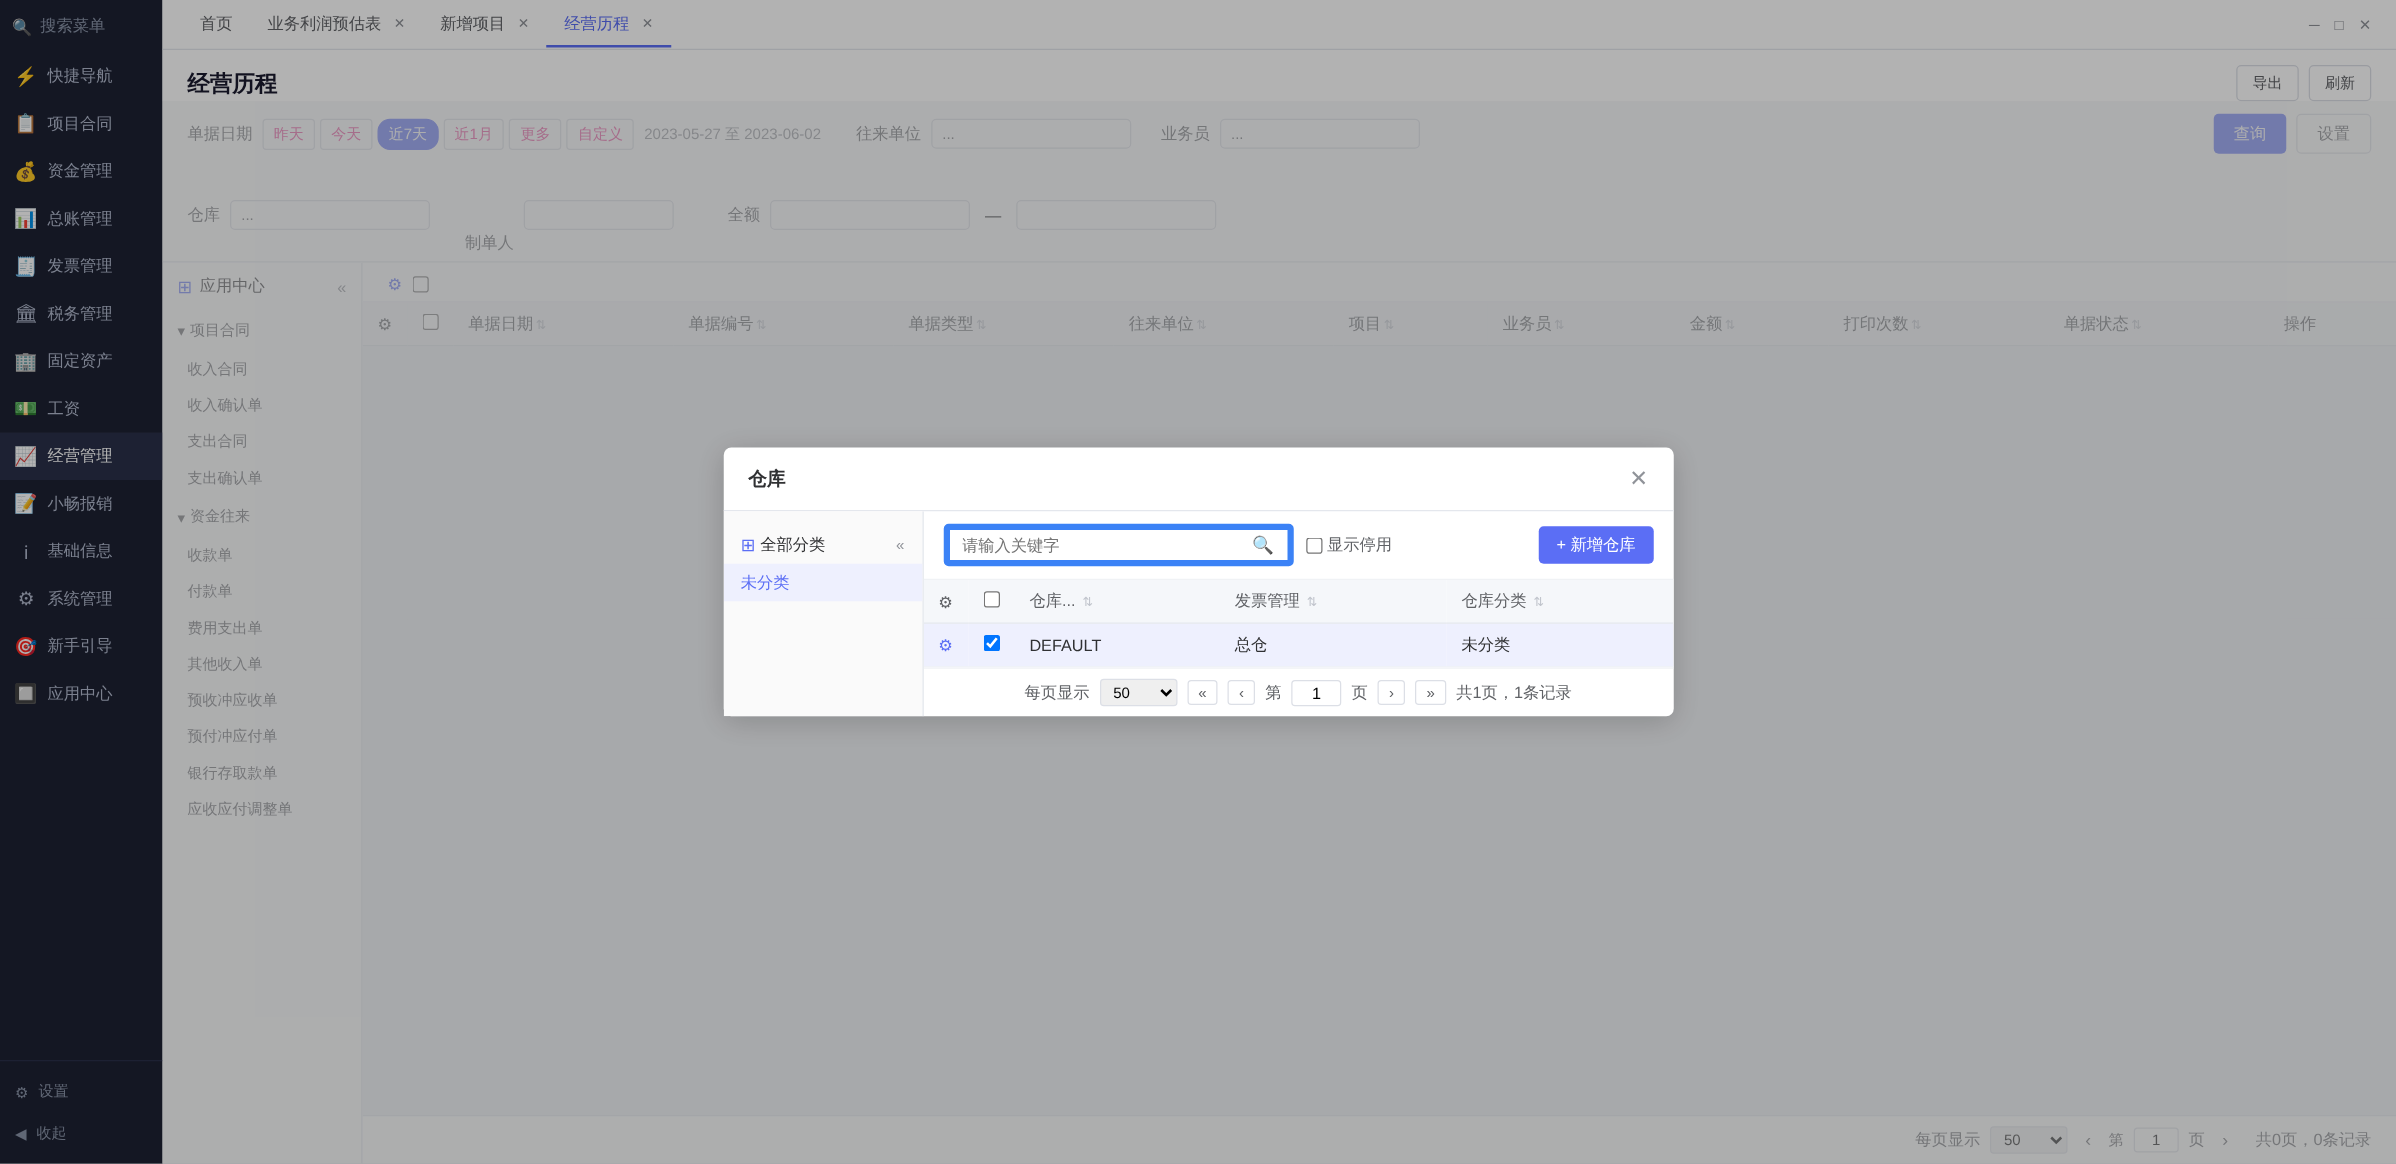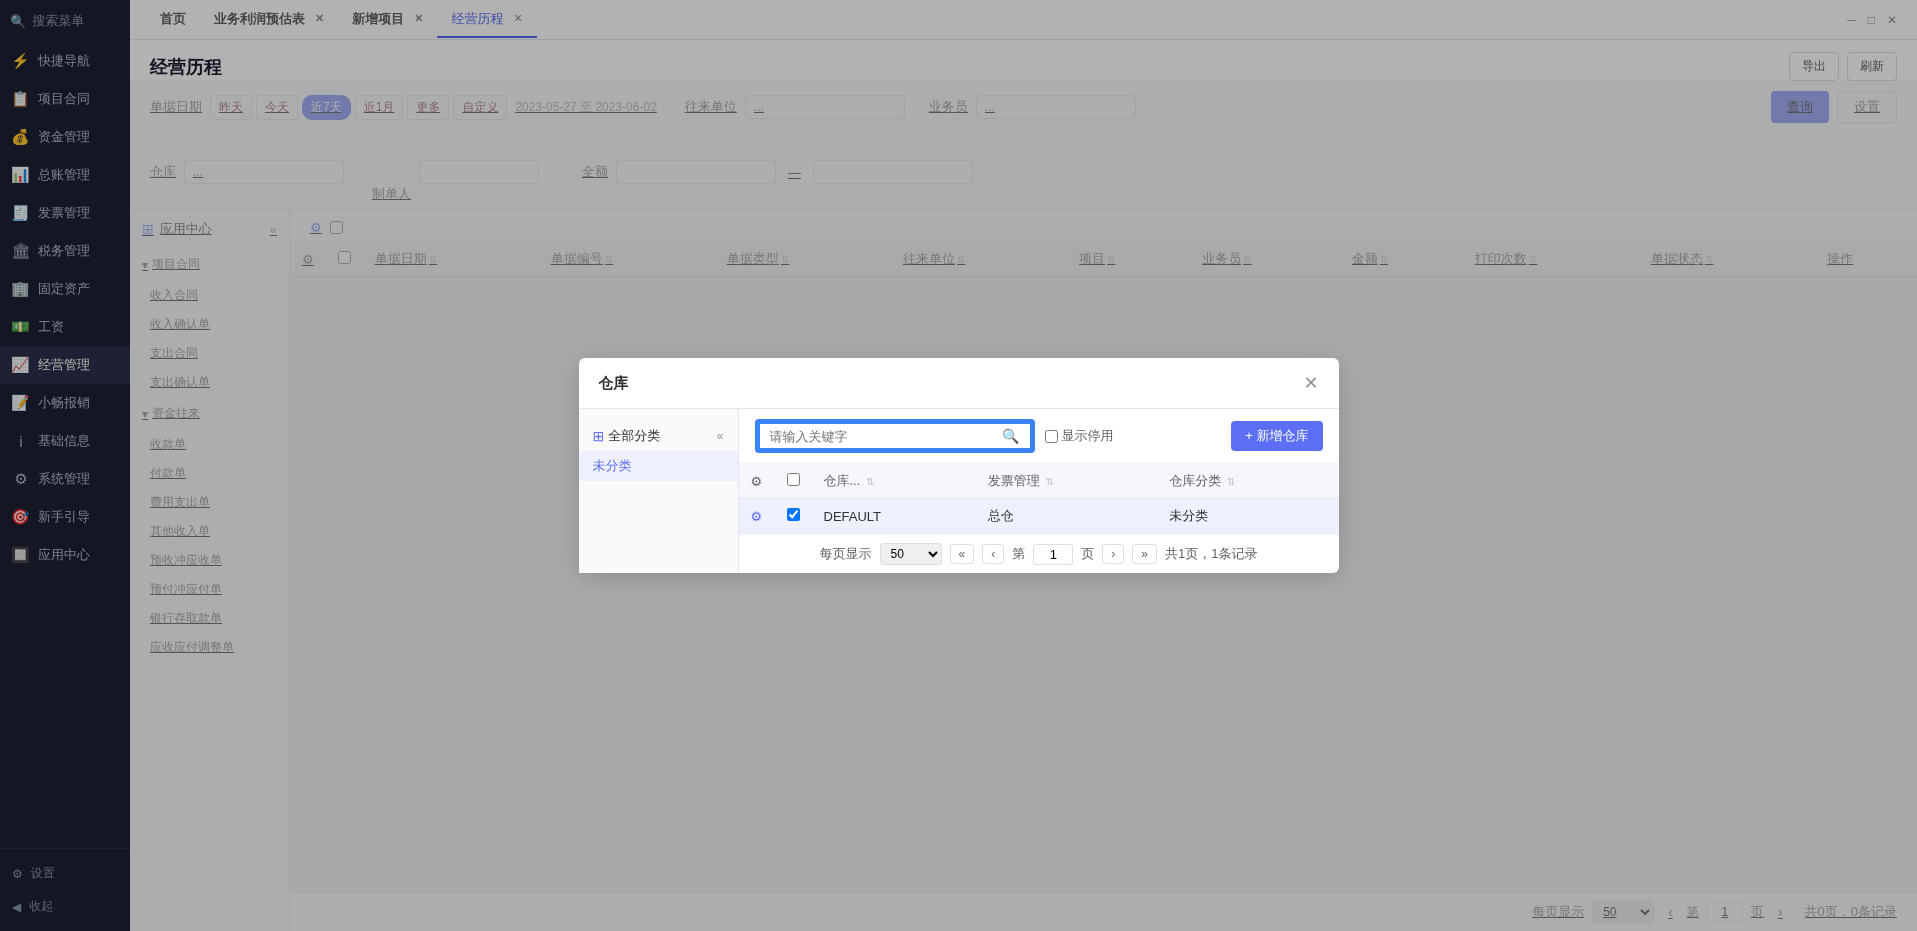--- a/index.html
+++ b/index.html
@@ -16,35 +16,35 @@
     .sidebar-item.active { background: #2a3049; color: #fff; }
     .sidebar-item .icon { width: 18px; height: 18px; display: flex; align-items: center; justify-content: center; font-size: 15px; }
     .sidebar-bottom { margin-top: auto; border-top: 1px solid #2a3049; padding: 8px 0; }
     .sidebar-bottom-item { display: flex; align-items: center; gap: 8px; padding: 8px 12px; cursor: pointer; color: #8a94a8; font-size: 12px; }
 
     
     .main-area { flex: 1; display: flex; flex-direction: column; overflow: hidden; background: #f0f2f5; }
 
     
     .top-tabs { display: flex; align-items: center; background: #fff; border-bottom: 1px solid #e4e7ed; padding: 0 16px; height: 40px; gap: 0; }
-    .tab { padding: 8px 14px; cursor: pointer; font-size: 13px; color: #606266; border-bottom: 2px solid transparent; display: flex; align-items: center; gap: 6px; white-space: nowrap; font-weight: bold; }
+    .tab { padding: 8px 14px; cursor: pointer; font-size: 13px; color: #606266; border-bottom: 2px solid transparent; display: flex; align-items: center; gap: 6px; white-space: nowrap; }
     .tab.active { color: #5b6ef5; border-bottom-color: #5b6ef5; font-weight: 500; }
     .tab-close-btn { margin-left: 4px; font-size: 11px; color: #909399; }
     .top-right { margin-left: auto; display: flex; align-items: center; gap: 8px; color: #606266; font-size: 12px; cursor: pointer; }
     .page-title { font-size: 18px; font-weight: 600; color: #1a1a2e; }
 
     
     .filter-bar { background: #fff; padding: 10px 20px; display: flex; flex-wrap: wrap; align-items: center; gap: 10px; border-bottom: 1px solid #e4e7ed; }
     .filter-row { display: flex; align-items: center; gap: 8px; width: 100%; flex-wrap: wrap; }
     .filter-label { color: #606266; font-size: 13px; white-space: nowrap; }
     .date-btns { display: flex; gap: 4px; }
-    .date-btn { padding: 3px 8px; border: 1px solid #dcdfe6; border-radius: 3px; cursor: pointer; font-size: 12px; color: #7f1d1d; background: #fff; }
+    .date-btn { padding: 3px 8px; border: 1px solid #dcdfe6; border-radius: 3px; cursor: pointer; font-size: 12px; color: #ec4899; background: #fff; }
     .date-btn.active { background: #5b6ef5; color: #fff; border-color: #5b6ef5; border-radius: 10px; }
     .date-range { font-size: 12px; color: #909399; }
-    .btn-primary { background: #5b6ef5; color: #000000; border: none; padding: 6px 16px; border-radius: 4px; cursor: pointer; font-size: 13px; }
+    .btn-primary { background: #5b6ef5; color: #ffffff; border: none; padding: 6px 16px; border-radius: 4px; cursor: pointer; font-size: 13px; }
     .btn-default { background: #fff; color: #606266; border: 1px solid #dcdfe6; padding: 6px 16px; border-radius: 4px; cursor: pointer; font-size: 13px; }
     .filter-input { border: 1px solid #dcdfe6; border-radius: 4px; padding: 4px 8px; font-size: 12px; color: #606266; min-width: 160px; }
     .filter-select { border: 1px solid #dcdfe6; border-radius: 4px; padding: 4px 24px 4px 8px; font-size: 12px; color: #606266; min-width: 120px; appearance: none; background: #fff; cursor: pointer; }
 
     
     .bottom-bar { background: #fff; border-top: 1px solid #e4e7ed; padding: 8px 20px; display: flex; align-items: center; justify-content: flex-end; gap: 8px; font-size: 13px; color: #606266; }
 
     
     .left-panel { width: 160px; background: #fff; border-right: 1px solid #e4e7ed; overflow-y: auto; flex-shrink: 0; }
     .left-panel-header { padding: 10px 12px; font-size: 13px; color: #303133; display: flex; align-items: center; gap: 6px; cursor: pointer; }
@@ -95,21 +95,21 @@
     .modal-footer .btn-confirm { background: #5b6ef5; color: #fff; border: none; padding: 7px 20px; border-radius: 4px; cursor: pointer; font-size: 13px; }
 
     
     .sort-icon { color: #c0c4cc; font-size: 10px; margin-left: 2px; }
 
     
     .modal-left::-webkit-scrollbar, .modal-table::-webkit-scrollbar { width: 4px; }
     .modal-left::-webkit-scrollbar-thumb, .modal-table::-webkit-scrollbar-thumb { background: #dcdfe6; border-radius: 2px; }
 
     
-    .dimmed { opacity: 0.5; pointer-events: none; text-decoration: underline; }
+    .dimmed { opacity: 0.5; pointer-events: none; }
 
     .checkbox-cell { width: 32px; text-align: center; }
     input[type="checkbox"] { cursor: pointer; }
 
     .nav-page-btn { background: transparent; border: none; cursor: pointer; color: #606266; font-size: 14px; padding: 2px 6px; }
     .nav-page-btn:disabled { color: #c0c4cc; cursor: not-allowed; }
   </style>
 </head>
 <body>
 

